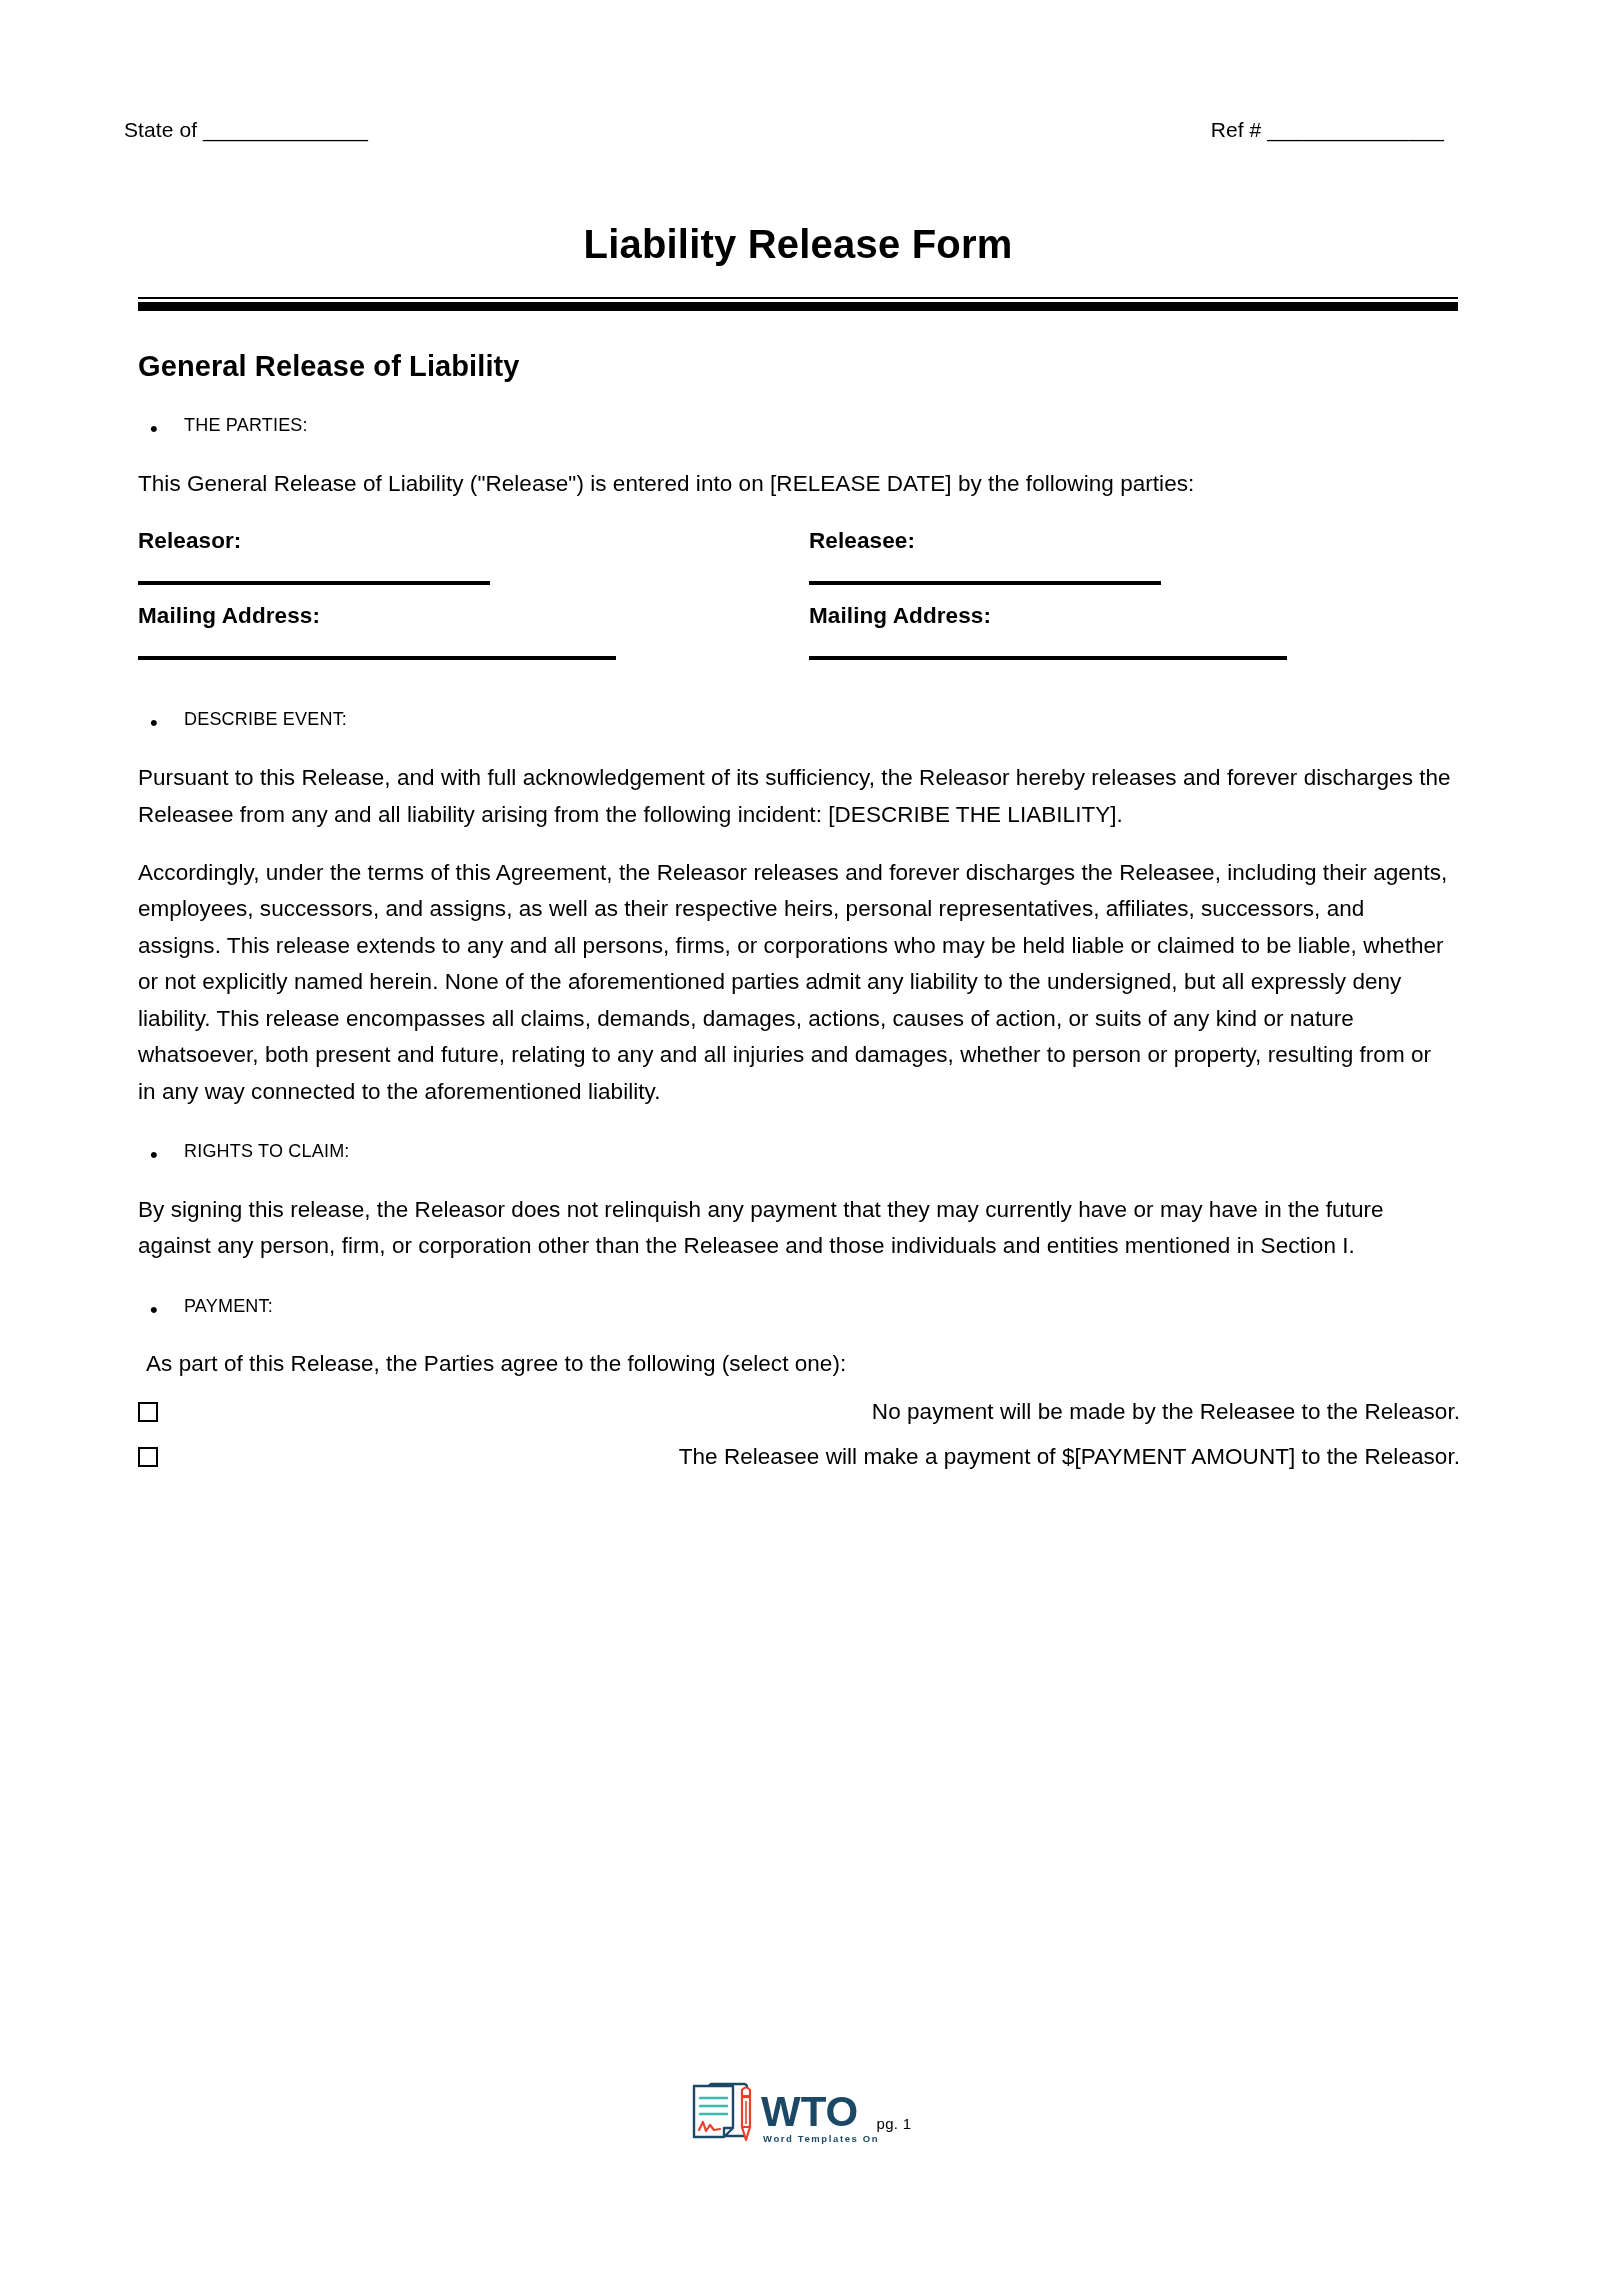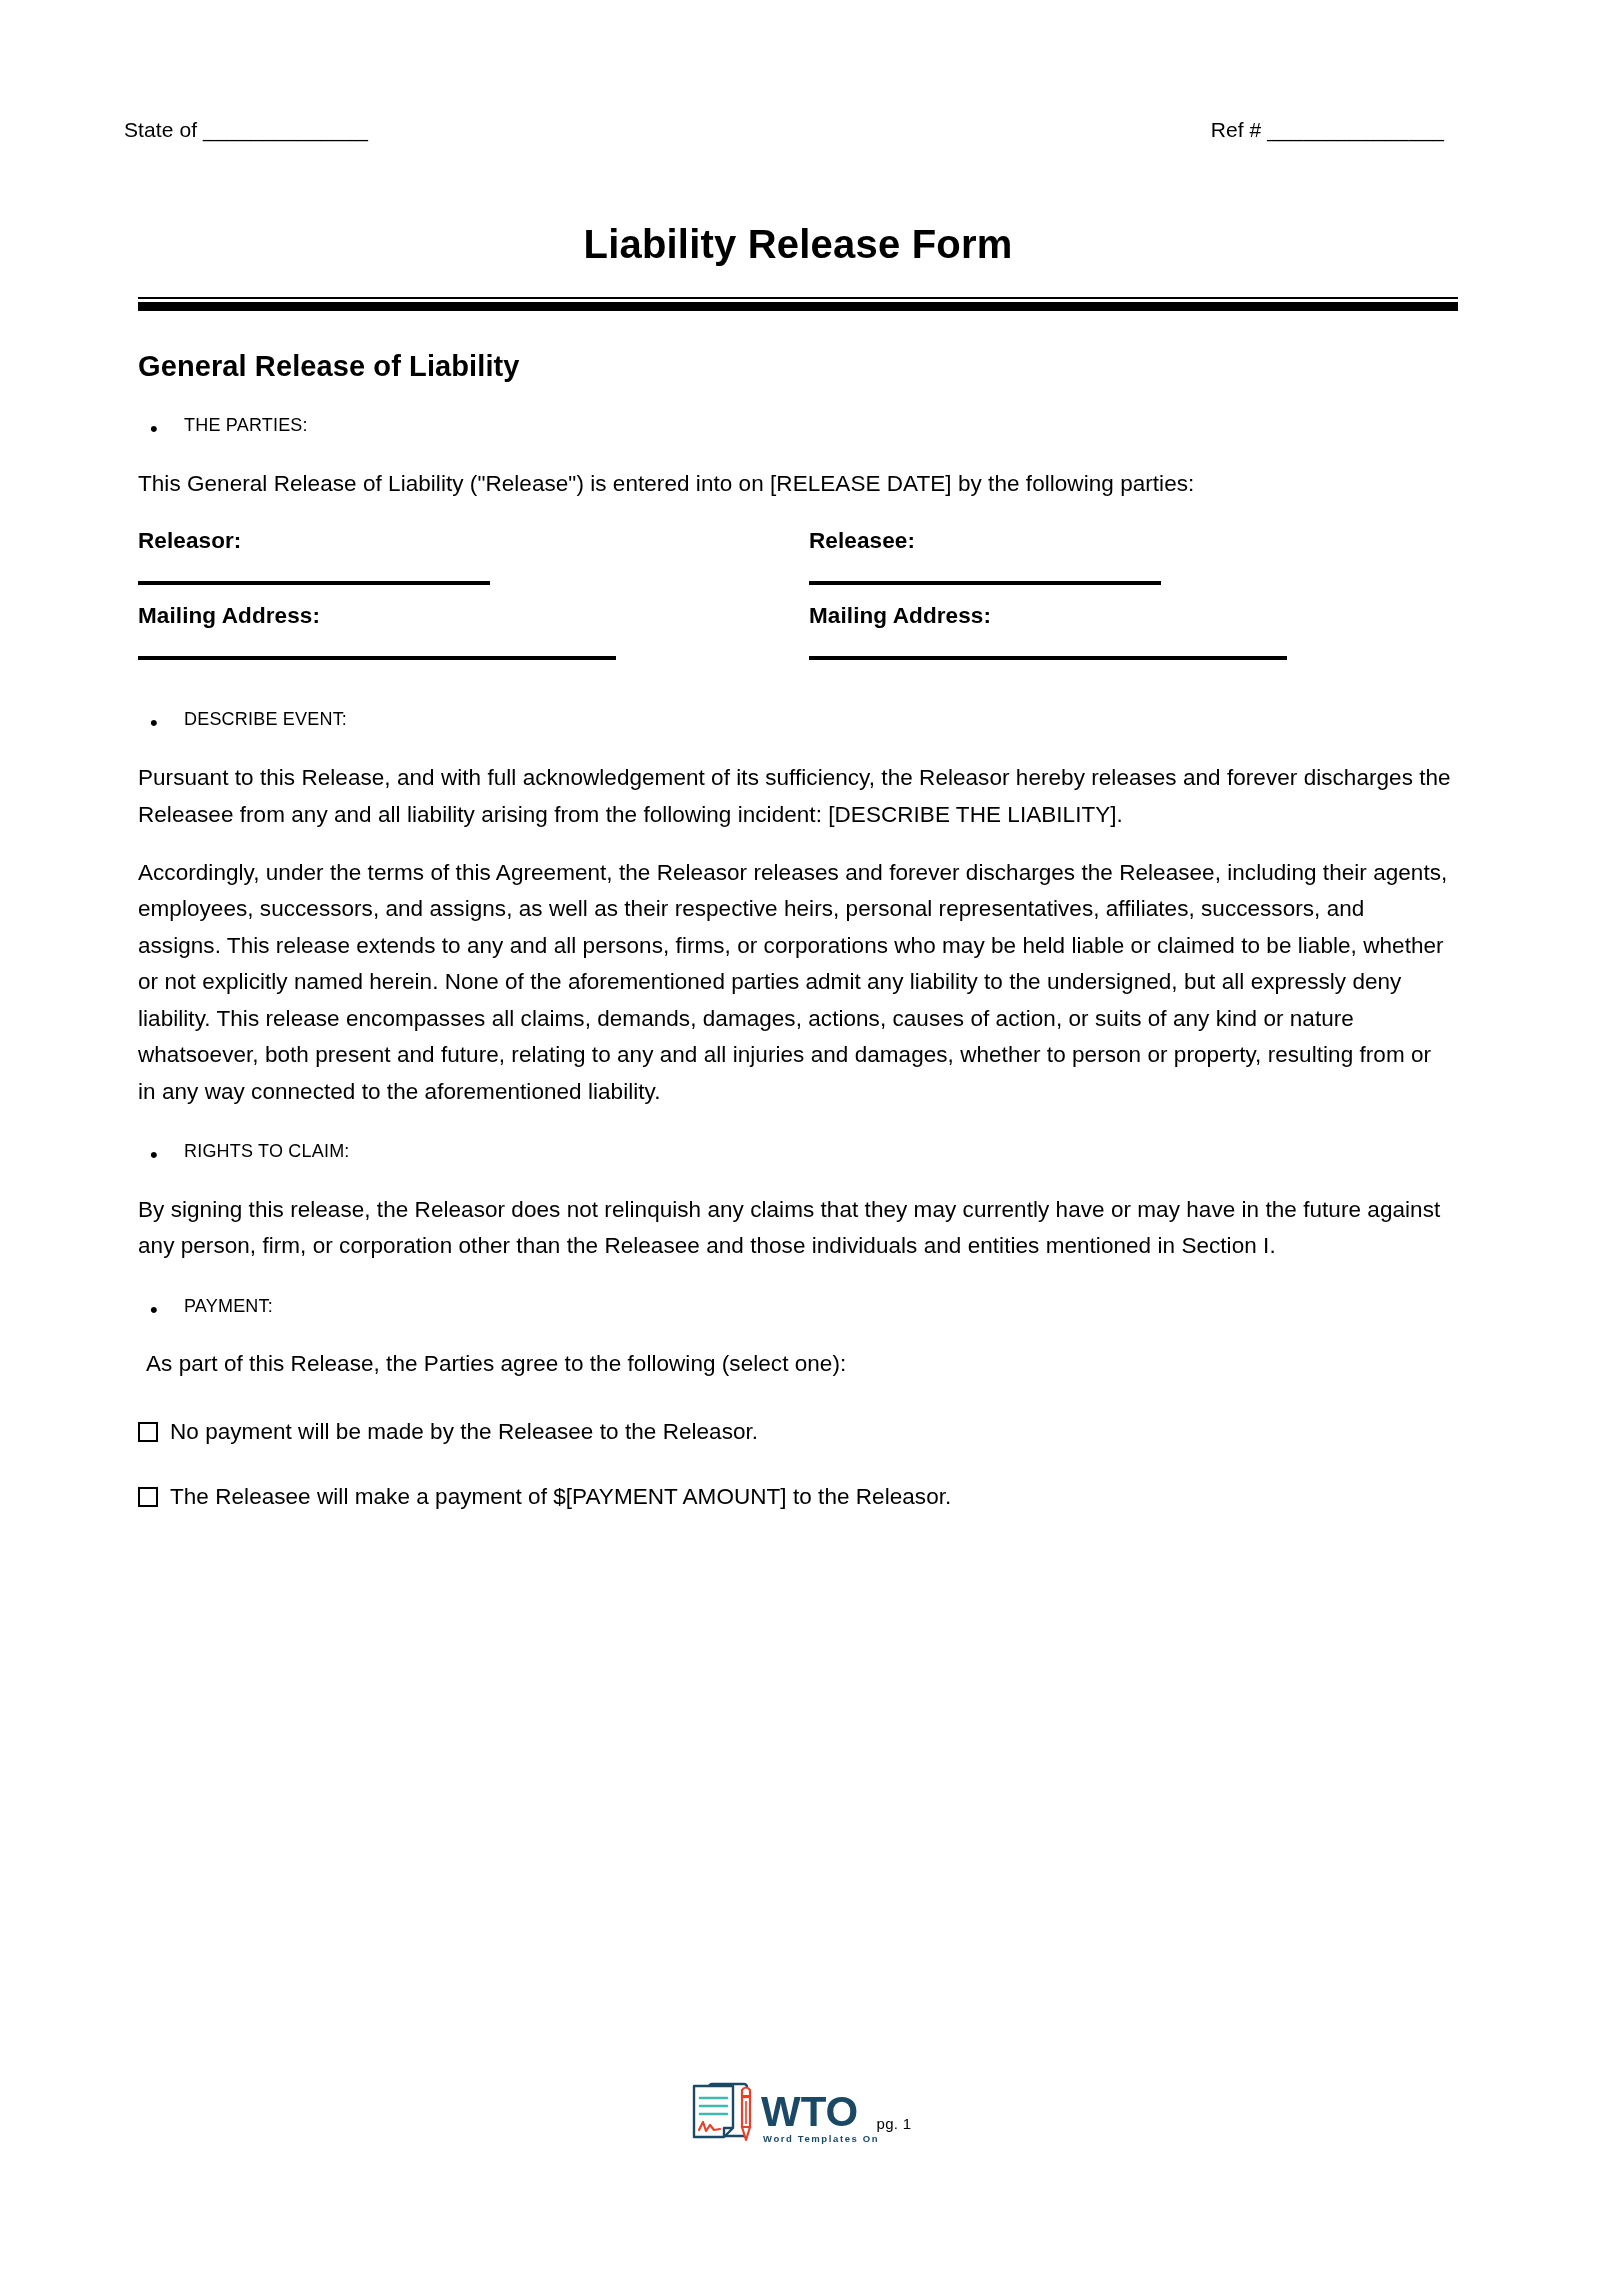--- a/index.html
+++ b/index.html
@@ -136,23 +136,24 @@
     margin-bottom: 18px;
   }
   .fill-line.name-line { width: 352px; }
   .fill-line.addr-line { width: 478px; }
   .addr-wrap { margin-top: 0; }
 
   
   .check-row {
     display: flex;
     align-items: flex-start;
-    margin-top: 32px;
+    margin-top: 12px;
     font-size: 22.5px;
     line-height: 1.5;
+    justify-content: space-between;
   }
   .checkbox {
     flex: 0 0 auto;
     width: 20px;
     height: 20px;
     border: 2px solid #000;
     margin-right: 12px;
     margin-top: 7px;
     box-sizing: border-box;
     background: #fff;
@@ -231,21 +232,21 @@
     </div>
 
     <p class="para">Pursuant to this Release, and with full acknowledgement of its sufficiency, the Releasor hereby releases and forever discharges the Releasee from any and all liability arising from the following incident: [DESCRIBE THE LIABILITY].</p>
     <p class="para">Accordingly, under the terms of this Agreement, the Releasor releases and forever discharges the Releasee, including their agents, employees, successors, and assigns, as well as their respective heirs, personal representatives, affiliates, successors, and assigns. This release extends to any and all persons, firms, or corporations who may be held liable or claimed to be liable, whether or not explicitly named herein. None of the aforementioned parties admit any liability to the undersigned, but all expressly deny liability. This release encompasses all claims, demands, damages, actions, causes of action, or suits of any kind or nature whatsoever, both present and future, relating to any and all injuries and damages, whether to person or property, resulting from or in any way connected to the aforementioned liability.</p>
 
     <div class="bullet-item">
       <span class="bullet-dot">•</span>
       <span class="bullet-label">RIGHTS TO CLAIM:</span>
     </div>
 
-    <p class="para">By signing this release, the Releasor does not relinquish any claims that they may currently have or may have in the future against any person, firm, or corporation other than the Releasee and those individuals and entities mentioned in Section I.</p>
+    <p class="para">By signing this release, the Releasor does not relinquish any payment that they may currently have or may have in the future against any person, firm, or corporation other than the Releasee and those individuals and entities mentioned in Section I.</p>
 
     <div class="bullet-item">
       <span class="bullet-dot">•</span>
       <span class="bullet-label">PAYMENT:</span>
     </div>
 
     <p class="para indented">As part of this Release, the Parties agree to the following (select one):</p>
 
     <div class="check-row">
       <span class="checkbox"></span>

